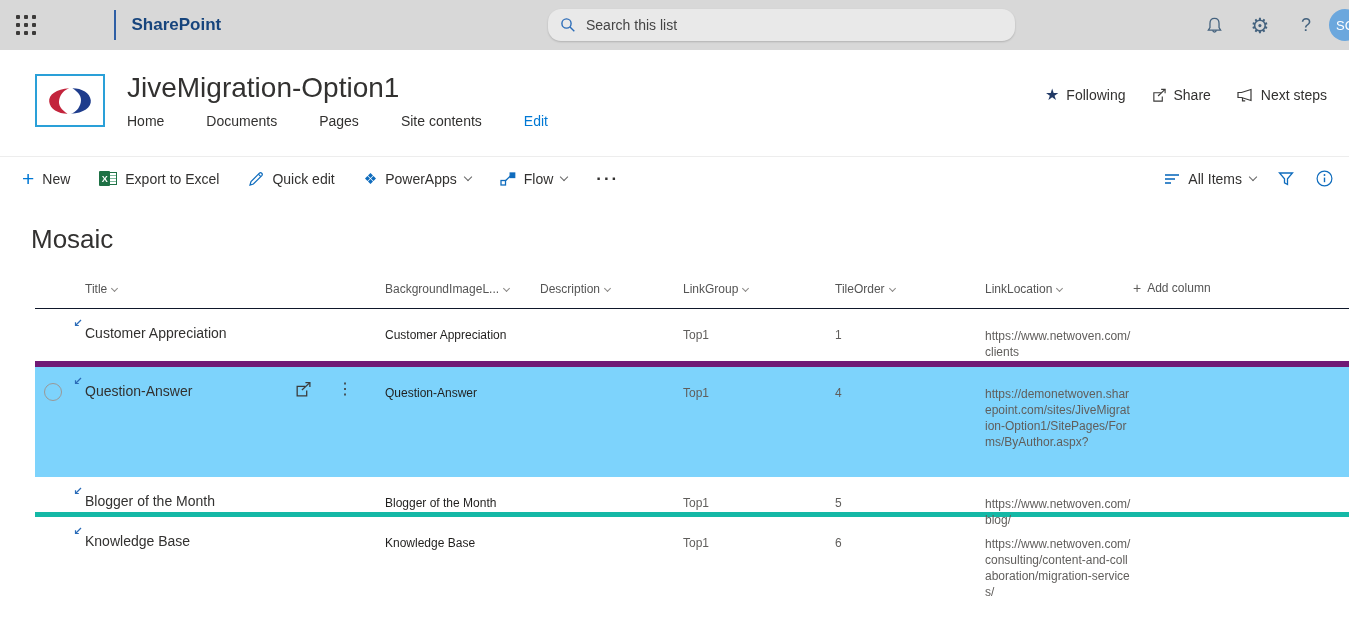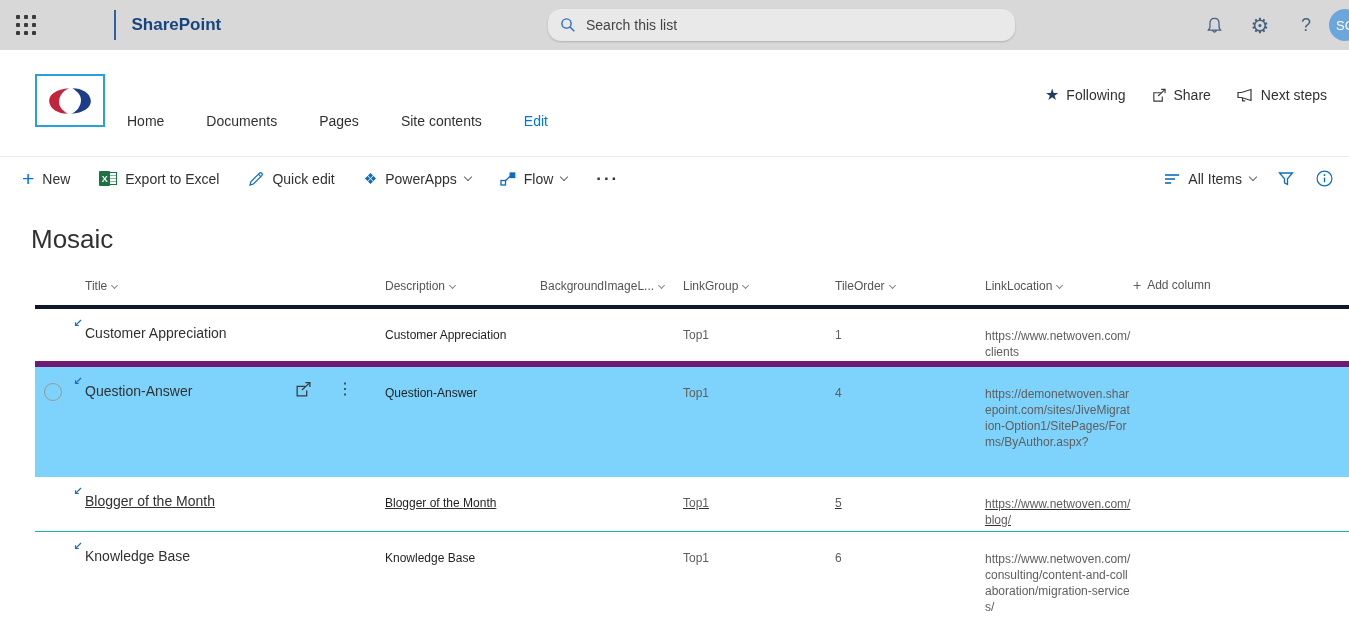--- a/index.html
+++ b/index.html
@@ -54,29 +54,29 @@
     repeating-linear-gradient(to bottom, #fff 0 2px, #7dba9c 2px 3px); }
   .chev { display:inline-block; width:6px; height:6px; border-right:1.3px solid #666;
     border-bottom:1.3px solid #666; transform:rotate(45deg); margin-top:-4px; }
   .chev.sm { width:5px; height:5px; border-color:#8a8886; margin-top:-2px; }
   .cmd-right { margin-left:auto; display:flex; align-items:center; gap:21px; padding-right:16px; }
 
   
   .list-title { margin:24px 0 0 31px; font-size:26px; font-weight:400; color:#323130; }
   .grid-wrap { margin-left:35px; }
   .grid-header, .row { display:grid; grid-template-columns:50px 300px 155px 143px 152px 150px 148px 1fr; }
-  .grid-header { height:54px; align-items:end; border-bottom:4px solid #0f172a; }
+  .grid-header { height:54px; align-items:end; border-bottom:1px solid #0f172a; }
   .hcell { display:flex; align-items:center; gap:5px; font-size:12px; color:#555; padding-bottom:12px;
     cursor:pointer; white-space:nowrap; }
   .hplus { font-size:14px; font-weight:300; color:#605e5c; margin-right:1px; }
 
   .row { position:relative; }
   .row.r1 { height:58px; border-bottom:6px solid #701a75; }
   .row.r2 { height:110px; background:#7dd3fc; }
-  .row.r3 { height:55px; border-bottom:1px solid #14b8a6;text-decoration:underline; }
+  .row.r3 { height:40px; border-bottom:5px solid #14b8a6; }
   .row.r4 { height:103px; }
   .gutter { position:relative; }
   .row-check { position:absolute; left:9px; top:16px; width:18px; height:18px; border-radius:50%;
     border:1px solid #9a9896; cursor:pointer; background:transparent; }
   .cell-title { position:relative; font-size:14px; color:#323130; padding-top:16px; display:flex;
     align-items:flex-start; }
   .title-text { cursor:pointer; }
   .title-arrow { position:absolute; left:-13px; top:9px; }
   .hover-icons { position:absolute; right:32px; top:13px; display:flex; gap:25px; align-items:center; }
   .hover-icons .vdots { font-size:16px; color:#3b3a39; cursor:pointer; line-height:18px; }
@@ -143,20 +143,21 @@
     <div class="avatar">SC</div>
   </div>
 </div>
 
 <div class="site-header">
   <div class="site-logo">
     <svg width="50" height="32" viewBox="0 0 120 80">
         <use href="#swoosh"></use>
       </svg>
   </div>
+  <div class="site-title">JiveMigration-Option1</div>
   <div class="site-nav">
     <span>Home</span>
     <span>Documents</span>
     <span>Pages</span>
     <span>Site contents</span>
     <span class="link">Edit</span>
   </div>
   <div class="site-actions">
     <div class="action">
       <span class="star-glyph">★</span>
@@ -243,25 +244,25 @@
 <div class="list-title">Mosaic</div>
 
 <div class="grid-wrap">
   <div class="grid-header">
     <div class="hcell gutter"></div>
     <div class="hcell">
       <span>Title</span>
         <span class="chev sm"></span>
     </div>
     <div class="hcell">
+      <span>BackgroundImageL...</span>
+        <span class="chev sm"></span>
+    </div>
+    <div class="hcell">
       <span>Description</span>
-        <span class="chev sm"></span>
-    </div>
-    <div class="hcell">
-      <span>BackgroundImageL...</span>
         <span class="chev sm"></span>
     </div>
     <div class="hcell">
       <span>LinkGroup</span>
         <span class="chev sm"></span>
     </div>
     <div class="hcell">
       <span>TileOrder</span>
         <span class="chev sm"></span>
     </div>

